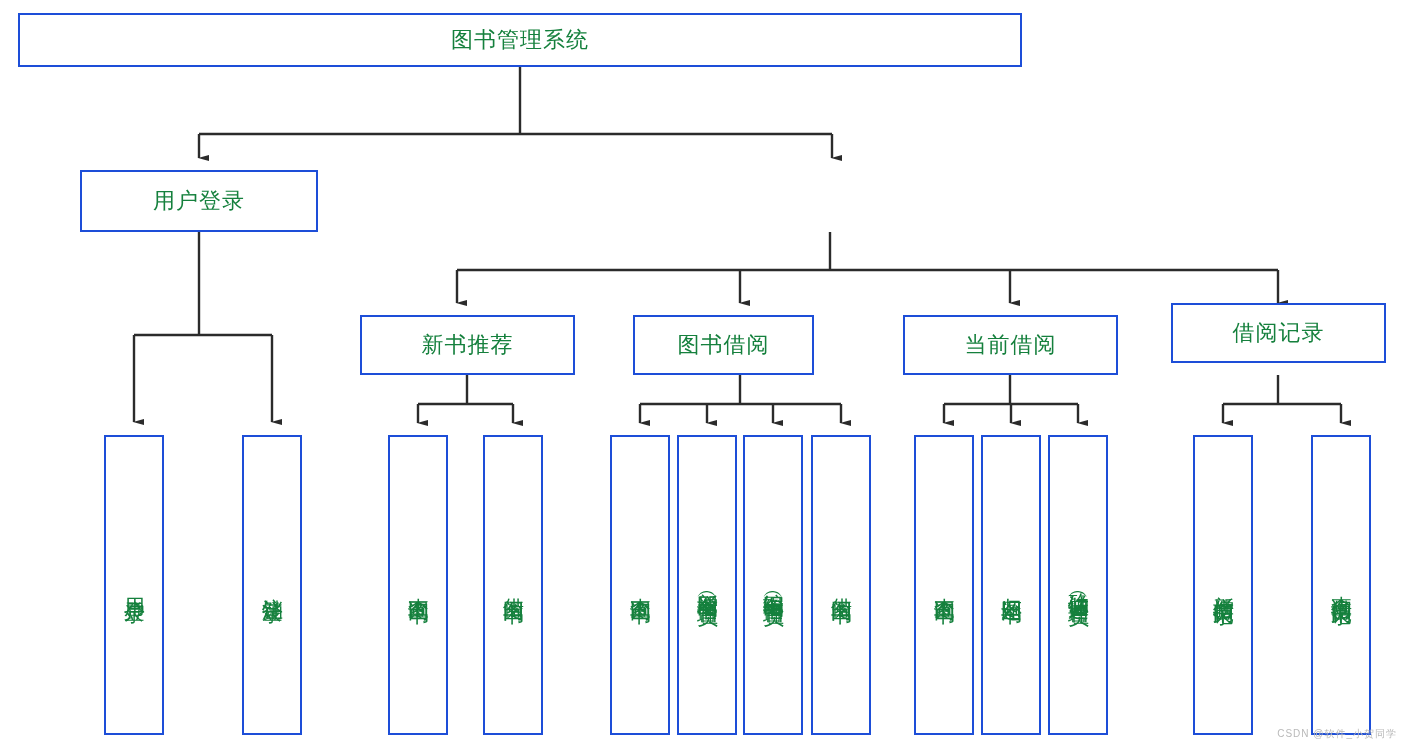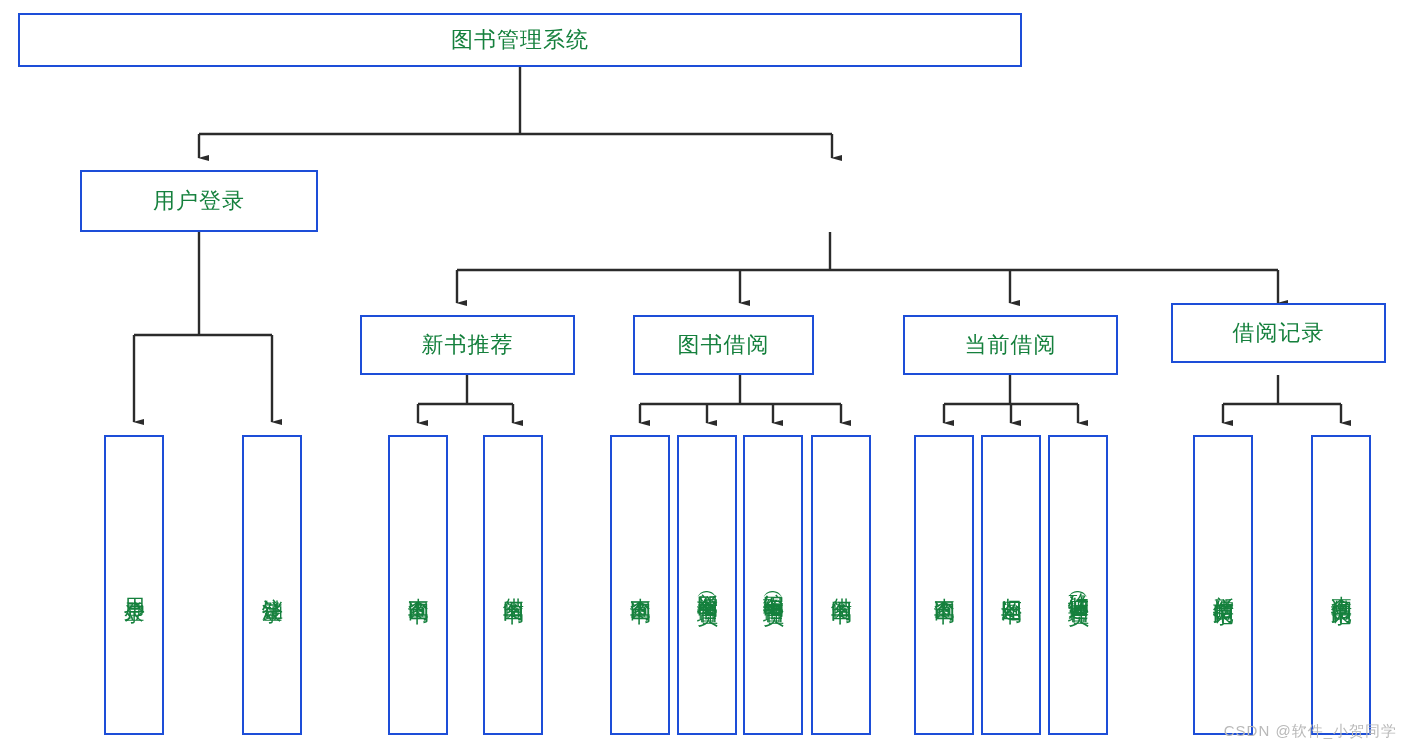--- a/index.html
+++ b/index.html
@@ -5,21 +5,21 @@
   html,body{margin:0;padding:0;background:#ffffff;}
   body{width:1405px;height:747px;font-family:"Liberation Sans","DejaVu Sans",sans-serif;}
   #canvas{position:relative;width:1405px;height:747px;overflow:hidden;background:#fff;}
   svg#wires{position:absolute;left:0;top:0;width:1405px;height:747px;}
   .node{position:absolute;box-sizing:border-box;border:2px solid #1d4ed8;background:#ffffff;
         display:flex;align-items:center;justify-content:center;color:#15803d;}
   .node.h{font-size:22px;letter-spacing:1px;}
   .node.v{writing-mode:vertical-rl;text-orientation:upright;font-size:21px;line-height:1.18;
           letter-spacing:2px;padding:6px 0;white-space:nowrap;}
   .node.v .txt{writing-mode:vertical-rl;text-orientation:upright;}
-  .wm{position:absolute;right:8px;bottom:6px;font-size:15px;color:#b9b9b9;letter-spacing:1px;
+  .wm{position:absolute;right:8px;bottom:6px;font-size:10px;color:#b9b9b9;letter-spacing:1px;
       white-space:nowrap;pointer-events:none;}
 </style>
 </head>
 <body>
 
 <div id="canvas">
 
   <svg id="wires" viewBox="0 0 1405 747" xmlns="http://www.w3.org/2000/svg">
     <defs>
       <marker id="ah" markerWidth="10" markerHeight="12" refX="3" refY="10" orient="auto" markerUnits="userSpaceOnUse">

